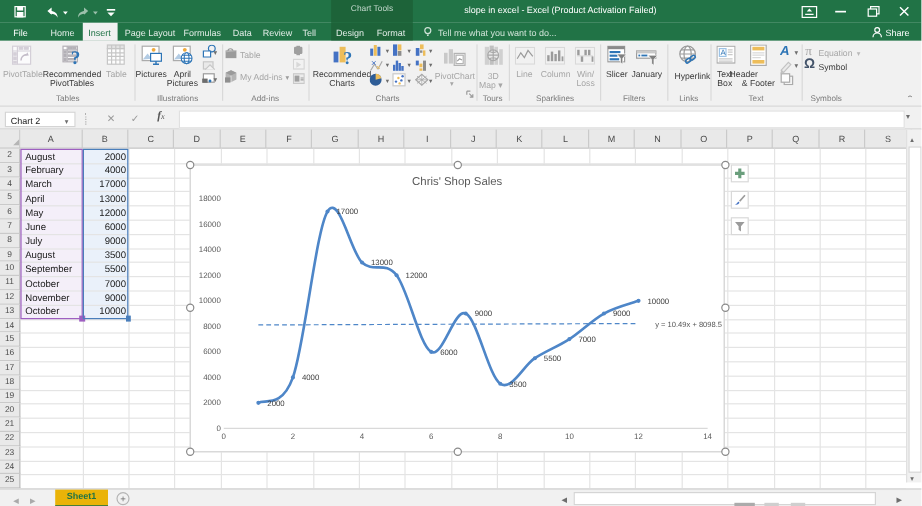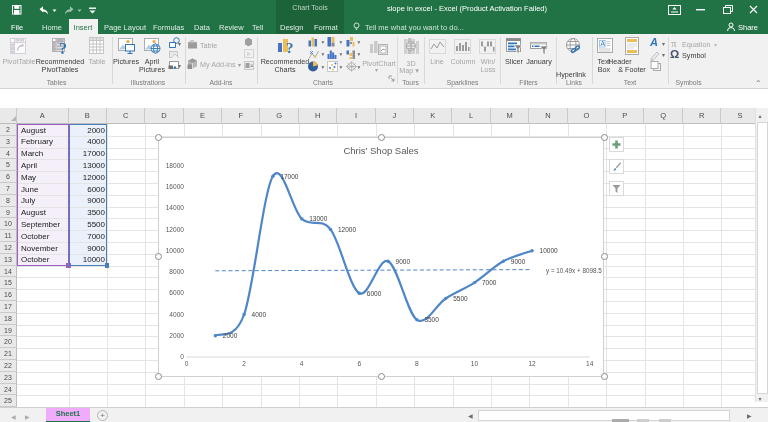--- a/index.html
+++ b/index.html
@@ -356,21 +356,21 @@
 <g stroke="#9b9b9b" fill="#fdfdfd">
         <circle cx="9" cy="8" r="6.5"></circle>
         <ellipse cx="9" cy="8" rx="3" ry="6.5"></ellipse>
         <path d="M2.5,8 h13 M3.5,4.5 h11 M3.5,11.5 h11" fill="none"></path>
       </g>
 <g stroke="#2e75b6" stroke-width="1.3" fill="none">
 <rect x="7.2" y="12.2" width="4.6" height="2.8" rx="1.4" transform="rotate(-35 9.5 13.6)"></rect>
 <rect x="11" y="9.6" width="4.6" height="2.8" rx="1.4" transform="rotate(-35 13.3 11)"></rect>
 </g>
 </svg>
-<div class="abs" style="left:556px;top:70px;width:36px;font-size:7.2px;color:#3b3b3b;text-align:left;white-space:nowrap">Hyperlink</div>
+<div class="abs" style="left:556px;top:59px;width:36px;font-size:7.2px;color:#3b3b3b;text-align:right;white-space:nowrap">Hyperlink</div>
 <svg class="abs" style="left:597px;top:38px" width="16" height="17" viewBox="0 0 16 17">
 <rect x="0.5" y="0.5" width="15" height="14" fill="#fff" stroke="#ababab"></rect>
 <rect x="2.5" y="2.5" width="5.5" height="6.5" fill="#fff" stroke="#9dc3e6"></rect>
 <text x="3.4" y="8" font-size="6.5" fill="#2e75b6">A</text>
 <g stroke="#c9c9c9">
         <path d="M9.5,3.5 h4 M9.5,5.5 h4 M9.5,7.5 h4 M2,11 h11.5 M2,13 h11.5"></path>
       </g>
 </svg>
 <div class="abs" style="left:588px;top:57px;width:32px;font-size:7.2px;color:#3b3b3b;text-align:center;white-space:nowrap">Text</div>
 <div class="abs" style="left:588px;top:64.5px;width:32px;font-size:7.2px;color:#3b3b3b;text-align:center;white-space:nowrap">Box</div>
@@ -395,20 +395,32 @@
 </svg>
 <div class="abs" style="left:662px;top:40px;font-size:6px;color:#6d6d6d">▾</div>
 <div class="abs" style="left:662px;top:51px;font-size:6px;color:#6d6d6d">▾</div>
 <div class="abs" style="left:671px;top:37px;font-size:11px;color:#a6a6a6;font-family:'Liberation Serif',serif">π</div>
 <div class="abs" style="left:682px;top:40px;width:40px;font-size:7.2px;color:#a6a6a6;text-align:left;white-space:nowrap">Equation</div>
 <div class="abs" style="left:714px;top:41px;font-size:6px;color:#b9b9b9">▾</div>
 <div class="abs" style="left:670px;top:47.5px;font-size:11.5px;color:#44546a;font-weight:bold">Ω</div>
 <div class="abs" style="left:682px;top:51px;width:40px;font-size:7.2px;color:#3b3b3b;text-align:left;white-space:nowrap">Symbol</div>
 <div class="abs" style="left:755px;top:78px;font-size:8px;color:#6d6d6d;transform:scaleY(0.8)">⌃</div>
 
+<div class="abs" style="left:0;top:89px;width:768px;height:19px;background:#f1f1f1;border-bottom:1px solid #d0d0d0">
+ <div class="abs" style="left:4px;top:3.5px;width:59px;height:13.5px;background:#fff;border:1px solid #d4d4d4">
+  <div class="abs" style="left:4px;top:2.5px;font-size:7.5px;color:#222">Chart 2</div>
+  <div class="abs" style="left:49px;top:3px;font-size:6px;color:#6d6d6d">▾</div>
+ </div>
+ <div class="abs" style="left:70.5px;top:5px;width:1px;height:10px;border-left:1px dotted #b0b0b0"></div>
+ <div class="abs" style="left:89px;top:4.5px;font-size:8.5px;color:#9b9b9b">✕</div>
+ <div class="abs" style="left:109px;top:4.5px;font-size:8.5px;color:#9b9b9b">✓</div>
+ <div class="abs" style="left:131px;top:3px;font-size:9.5px;color:#555;font-style:italic;font-family:'Liberation Serif',serif"><b>f</b><span style="font-size:7px">x</span></div>
+ <div class="abs" style="left:148.5px;top:2.5px;width:605px;height:15.5px;background:#fff;border:1px solid #e0e0e0"></div>
+ <div class="abs" style="left:755px;top:4px;font-size:6.5px;color:#6d6d6d">▾</div>
+</div>
 
 <div class="abs" style="left:0;top:108px;width:755px;height:16px;background:#e9e9e9;border-bottom:1px solid #bdbdbd"></div>
 <svg class="abs" style="left:0;top:108px" width="17" height="16">
       <path d="M11,13 l5,0 l0,-5 z" fill="#b5b5b5"></path>
       <path d="M16.5,0 l0,16" stroke="#c9c9c9"></path>
     </svg>
 <div class="abs" style="left:17px;top:108px;width:51.5px;height:16px;border-right:1px solid #cacaca;font-size:7.5px;color:#4a4a4a;text-align:center;line-height:16px">A</div>
 <div class="abs" style="left:68.5px;top:108px;width:38.4px;height:16px;border-right:1px solid #cacaca;font-size:7.5px;color:#4a4a4a;text-align:center;line-height:16px">B</div>
 <div class="abs" style="left:106.9px;top:108px;width:38.4px;height:16px;border-right:1px solid #cacaca;font-size:7.5px;color:#4a4a4a;text-align:center;line-height:16px">C</div>
 <div class="abs" style="left:145.3px;top:108px;width:38.4px;height:16px;border-right:1px solid #cacaca;font-size:7.5px;color:#4a4a4a;text-align:center;line-height:16px">D</div>
@@ -601,21 +613,21 @@
 
 <div class="abs" style="left:755px;top:108px;width:13px;height:294px;background:#f1f1f1;border-left:1px solid #e0e0e0">
  <div class="abs" style="left:2.5px;top:4px;font-size:6px;color:#6d6d6d">▴</div>
  <div class="abs" style="left:0.5px;top:14px;width:11px;height:272px;background:#fff;border:1px solid #d5d5d5"></div>
  <div class="abs" style="left:2.5px;top:287px;font-size:6px;color:#6d6d6d">▾</div>
 </div>
 
 <div class="abs" style="left:0;top:407px;width:768px;height:15px;background:#f1f1f1;border-top:1px solid #cfcfcf">
  <div class="abs" style="left:11px;top:4.5px;font-size:6px;color:#aaa">◀</div>
  <div class="abs" style="left:25px;top:4.5px;font-size:6px;color:#aaa">▶</div>
- <div class="abs" style="left:46px;top:0;width:44px;height:15px;background:#f0abfc;border-bottom:2px solid #217346;text-align:center;font-size:7.5px;color:#217346;font-weight:bold;line-height:12px">Sheet1</div>
+ <div class="abs" style="left:46px;top:0;width:44px;height:15px;background:#eab308;border-bottom:2px solid #217346;text-align:center;font-size:7.5px;color:#217346;font-weight:bold;line-height:12px">Sheet1</div>
  <div class="abs" style="left:97px;top:1.5px;width:11px;height:11px;border:1px solid #b5b5b5;border-radius:50%;text-align:center;line-height:10px;font-size:8px;color:#6d6d6d">+</div>
  <div class="abs" style="left:466px;top:1px;width:292px;height:12px;background:#f1f1f1">
    <div class="abs" style="left:2px;top:2.5px;font-size:6px;color:#6d6d6d">◀</div>
    <div class="abs" style="left:12px;top:0.5px;width:252px;height:11px;background:#fff;border:1px solid #d5d5d5"></div>
    <div class="abs" style="left:281px;top:2.5px;font-size:6px;color:#6d6d6d">▶</div>
  </div>
 </div>
 <div class="abs" style="left:612px;top:419px;width:17px;height:3px;background:#ababab"></div>
 <div class="abs" style="left:637px;top:419px;width:12px;height:3px;background:#cfcfcf"></div>
 <div class="abs" style="left:659px;top:419px;width:12px;height:3px;background:#cfcfcf"></div>

